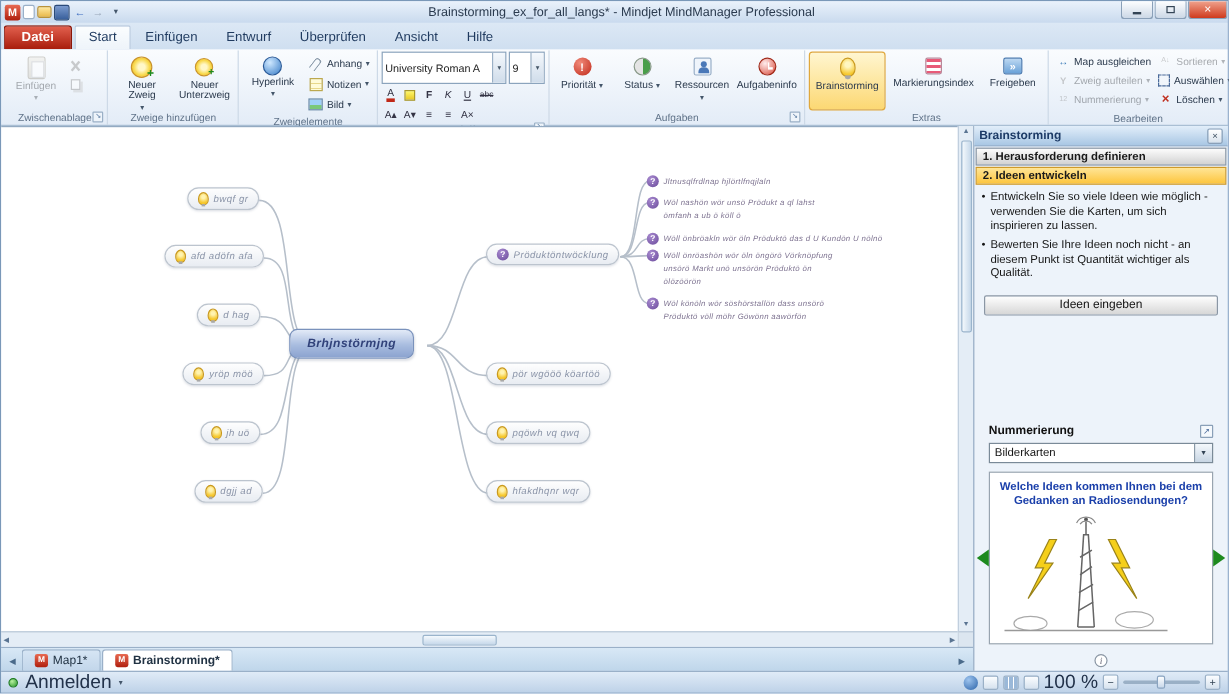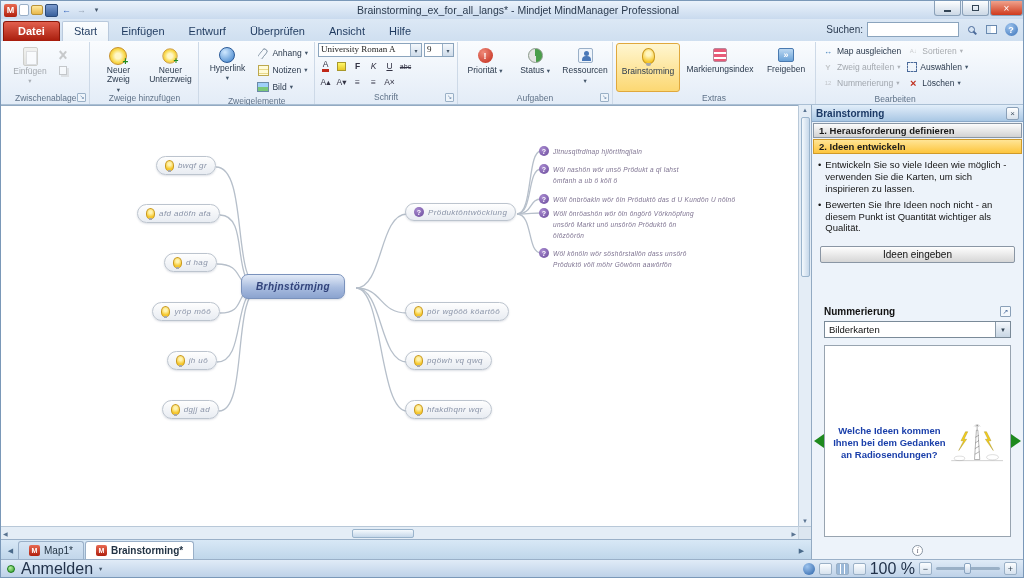--- a/index.html
+++ b/index.html
@@ -72,21 +72,21 @@
   .i-person{width:15px;height:15px;background:#eef4fb;border:1px solid #9ab0c8;border-radius:2px;position:relative;}
   .i-person::before{content:"";position:absolute;top:2px;left:5px;width:5px;height:5px;border-radius:50%;background:#4a78b8;}
   .i-person::after{content:"";position:absolute;bottom:1px;left:3px;width:9px;height:5px;border-radius:4px 4px 0 0;background:#4a78b8;}
   .i-clock{width:15px;height:15px;border-radius:50%;background:radial-gradient(circle at 35% 30%,#fff,#e8induced);background:radial-gradient(circle at 35% 30%,#ffecec,#d84a3a);border:1px solid #a02818;position:relative;}
   .i-clock::before{content:"";position:absolute;left:7px;top:3px;width:1.5px;height:5px;background:#fff;}
   .i-clock::after{content:"";position:absolute;left:7px;top:7px;width:4px;height:1.5px;background:#fff;}
   .bulb-lg{width:13px;height:16px;background:radial-gradient(circle at 50% 35%,#fff6c0 20%,#f6c82e 75%);border:1px solid #c9991f;border-radius:50% 50% 42% 42%;position:relative;}
   .bulb-lg::after{content:"";position:absolute;left:3px;bottom:-3px;width:5px;height:3px;background:#a8a8a8;border-radius:0 0 2px 2px;}
   .i-marker{width:14px;height:14px;background:repeating-linear-gradient(180deg,#e85a78 0 3px,#fff 3px 5px);border:1px solid #b8889a;border-radius:2px;}
   .i-share{width:16px;height:14px;background:linear-gradient(#bcd8f2,#6aa2d8);border:1px solid #4a7ab0;border-radius:2px;color:#fff;font-size:9px;display:flex;align-items:center;justify-content:center;font-weight:bold;}
-  .combo{height:14px;border:1px solid #8ba4bd;background:#fff;display:flex;align-items:flex-start;overflow:hidden;font-family:Liberation Serif, serif;}
+  .combo{height:27px;border:1px solid #8ba4bd;background:#fff;display:flex;align-items:center;overflow:hidden;}
   .combo-t{flex:1;font-size:9px;padding:0 2px;color:#222;white-space:nowrap;overflow:hidden;}
   .combo-b{width:11px;align-self:stretch;background:linear-gradient(#f4f8fc,#cfdcea);border-left:1px solid #9ab0c6;font-size:6px;display:flex;align-items:center;justify-content:center;color:#456;}
   .fbtn{width:15px;height:14px;display:inline-flex;align-items:center;justify-content:center;font-size:8.5px;color:#334;border:1px solid transparent;border-radius:2px;}
   .fbtn.b{font-weight:bold;}.fbtn.i{font-style:italic;}.fbtn.u{text-decoration:underline;}.fbtn.s{text-decoration:line-through;font-size:7px;}
   .fc-a{border-bottom:3px solid #c02818;line-height:1;padding:0 1px;}
   .hl{width:9px;height:9px;background:linear-gradient(#fff86a,#e8c828);border:1px solid #a8982a;}
   .row{display:flex;align-items:center;}
   .col{display:flex;flex-direction:column;}
   .ei{width:12px;height:12px;display:inline-flex;align-items:center;justify-content:center;font-size:8px;color:#4a6a9a;flex:none;}
   .ei-balance::before{content:"↔";color:#3a7ab8;}
@@ -143,21 +143,21 @@
   .ideas-btn{margin:6px 8px;height:17px;border:1px solid #8a96a4;border-radius:2px;background:linear-gradient(#fefefe,#d6d6d6);font-size:10px;color:#111;display:flex;align-items:center;justify-content:center;}
   .pane-spacer{flex:1;}
   .ideas-sec{padding:0 12px 4px;}
   .ideas-label-row{display:flex;align-items:center;margin-bottom:4px;}
   .ideas-label{flex:1;font-size:10px;font-weight:bold;color:#111;}
   .popout{width:11px;height:11px;border:1px solid #8aa0b8;border-radius:1px;font-size:7px;color:#4a6a9a;display:flex;align-items:center;justify-content:center;background:#f4f8fc;}
   .pane-select{height:17px;border:1px solid #7a8a98;background:#fff;display:flex;align-items:center;margin-bottom:7px;}
   .ps-t{flex:1;font-size:9.5px;padding:0 4px;color:#111;}
   .ps-b{width:15px;align-self:stretch;background:linear-gradient(#f4f8fc,#c8d6e4);border-left:1px solid #8a9aa8;font-size:6px;display:flex;align-items:center;justify-content:center;color:#345;}
   .card-row{position:relative;}
-  .idea-card{border:1px solid #98a4b0;background:#fff;height:192px;padding:6px 5px 2px;display:flex;align-items:center;}
+  .idea-card{border:1px solid #98a4b0;background:#fff;height:144px;padding:6px 5px 2px;display:flex;flex-direction:column;}
   .card-q{font-size:9.5px;font-weight:bold;color:#1a3faa;text-align:center;line-height:1.25;}
   .ar{position:absolute;top:50%;transform:translateY(-50%);width:0;height:0;border-top:7px solid transparent;border-bottom:7px solid transparent;}
   .ar-l{left:-10px;border-right:10px solid #1e8a1e;}
   .ar-r{right:-10px;border-left:10px solid #1e8a1e;}
   .info-row{height:18px;display:flex;align-items:center;justify-content:center;}
   .i-info{width:11px;height:11px;border-radius:50%;border:1px solid #8a96a4;color:#667;font-size:8px;font-style:italic;font-family:"Liberation Serif",serif;display:flex;align-items:center;justify-content:center;background:#fff;}
 
   
   .statusbar{height:18px;background:linear-gradient(#e0ebf7,#bed2e8);border-top:1px solid #9ab0c8;display:flex;align-items:center;padding:0 6px;gap:6px;}
   .greendot{width:8px;height:8px;border-radius:50%;background:radial-gradient(circle at 35% 30%,#b8f0a0,#2a9a2a);border:1px solid #1a7a1a;}
@@ -198,33 +198,20 @@
   <div class="tabrow">
     <span class="file-btn">Datei</span>
     <div id="ribbon-tabs" style="display:flex;margin-top:35px;">
         <div class="rtab active">Start</div>
         <div class="rtab">Einfügen</div>
         <div class="rtab">Entwurf</div>
         <div class="rtab">Überprüfen</div>
         <div class="rtab">Ansicht</div>
         <div class="rtab">Hilfe</div>
       </div>
-    <div class="searcharea">
-      <label>Suchen:</label>
-      <input class="search-box" value="" style="">
-      <span class="sic">
-          <span class="i-mag"></span>
-        </span>
-      <span class="sic">
-          <span class="i-book"></span>
-        </span>
-      <span class="sic">
-          <span class="i-help">?</span>
-        </span>
-    </div>
   </div>
 
   <div class="ribbon">
 
     <div class="group">
       <div class="gc">
         <div class="btnL disabled">
           <span class="ic18 i-paste"></span>
           <span class="lbl">Einfügen</span>
           <span class="car">▾</span>
@@ -331,20 +318,24 @@
           <span class="i-priority">!</span>
           <span><span>Priorität</span> <span class="car">▾</span></span>
         </div>
         <div class="btnM">
           <span class="i-status"></span>
           <span><span>Status</span> <span class="car">▾</span></span>
         </div>
         <div class="btnM">
           <span class="i-person"></span>
           <span><span>Ressourcen</span> <span class="car">▾</span></span>
+        </div>
+        <div class="btnM" style="width:56px;">
+          <span class="i-clock"></span>
+          <span>Aufgabeninfo</span>
         </div>
       </div>
       <div class="glabel"><span>Aufgaben</span><span class="dlg">↘</span></div>
     </div>
 
     <div class="group">
       <div class="gc">
         <div class="btnM active-tool" style="width:64px;">
           <span class="bulb-lg"></span>
           <span>Brainstorming</span>

